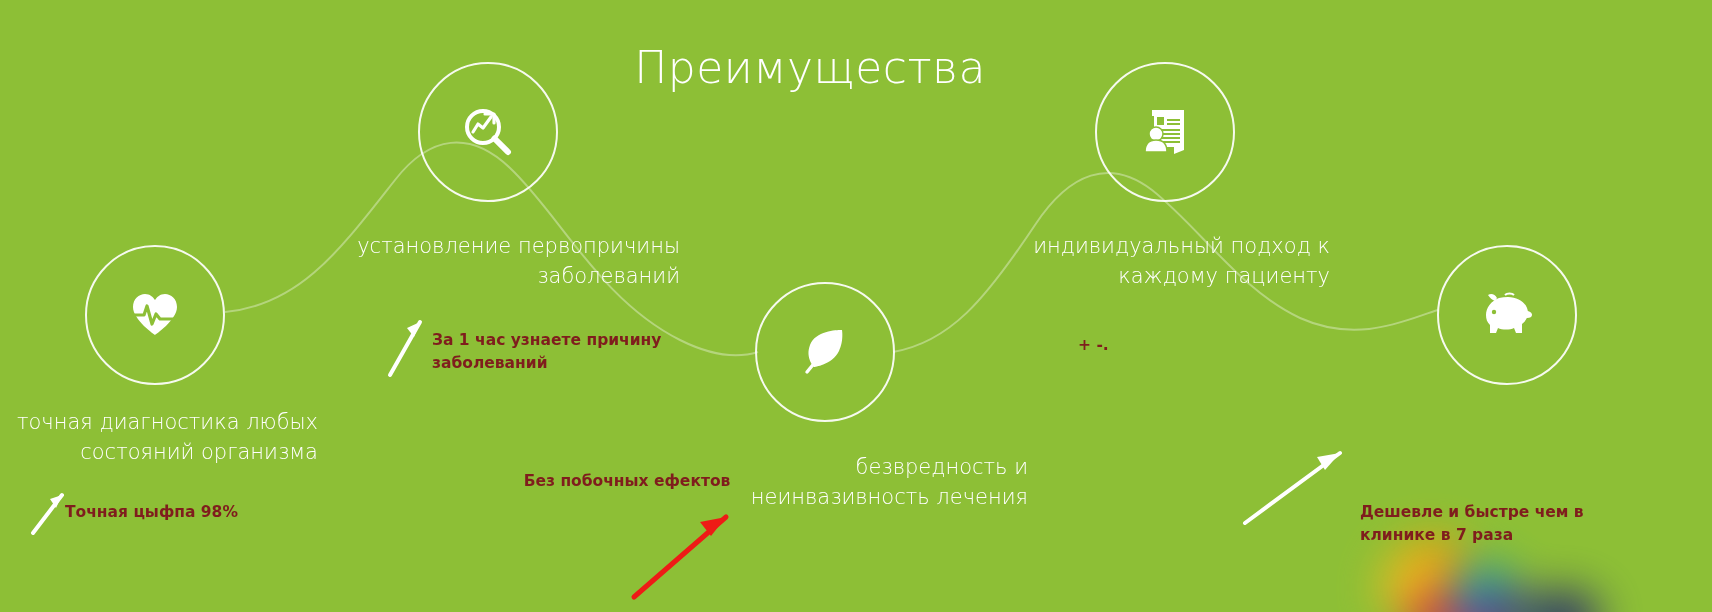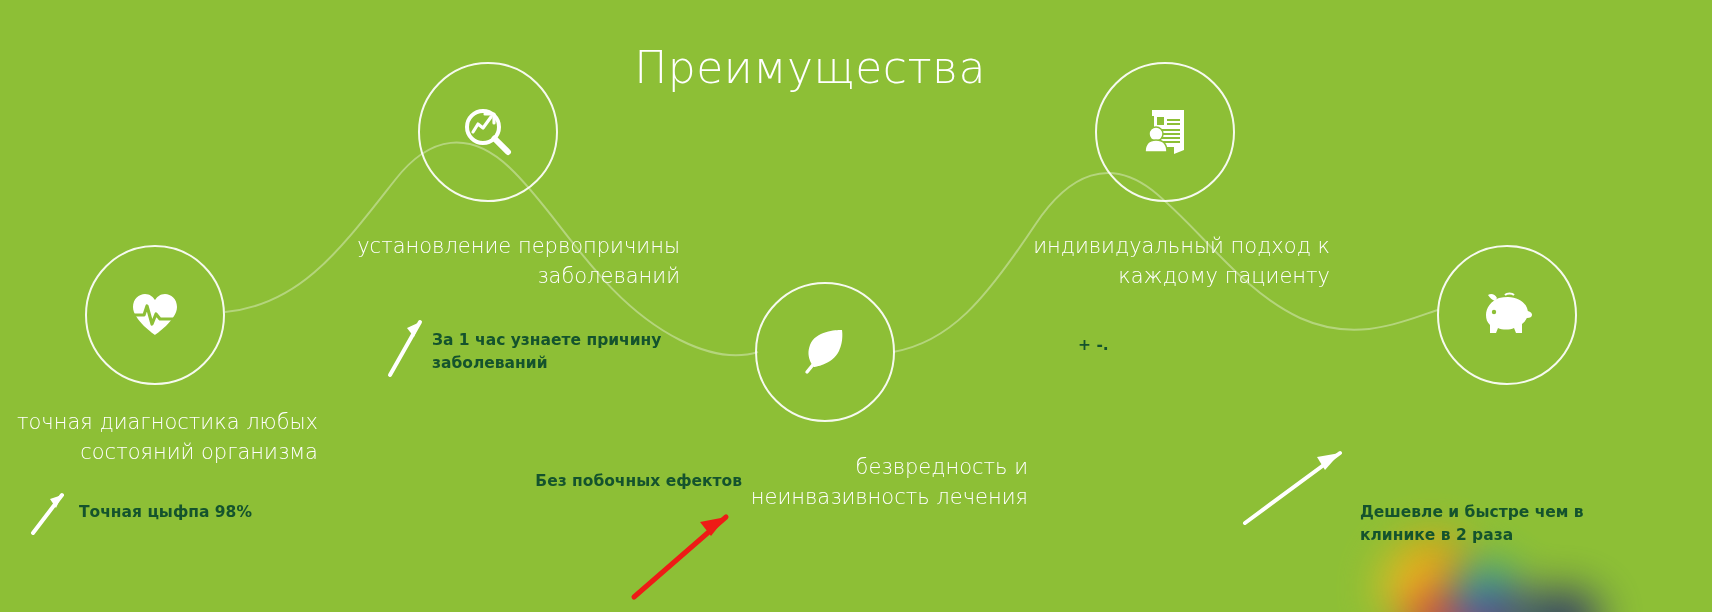--- a/index.html
+++ b/index.html
@@ -99,28 +99,28 @@
   }
   .cap1 { left: -18px;  top: 408px; width: 336px; }
   .cap2 { left: 300px;  top: 232px; width: 380px; }
   .cap3 { left: 690px;  top: 453px; width: 338px; }
   .cap4 { left: 1000px; top: 232px; width: 330px; }
   .cap5 { left: 1330px; top: 405px; width: 365px; }
 
   
   .note {
     position: absolute;
-    color: #14532d;
+    color: #7f1d1d;
     font-size: 15.5px;
     font-weight: 700;
     line-height: 1.5;
   }
-  .note1 { left: 65px;   top: 501px; width: 230px; margin-left: 14px; }
+  .note1 { left: 65px;   top: 501px; width: 230px; }
   .note2 { left: 432px;  top: 329px; width: 240px; }
-  .note3 { left: 512px;  top: 470px; width: 230px; text-align: right; }
+  .note3 { left: 512px;  top: 470px; width: 230px; text-align: center; }
   .note4 { left: 1078px; top: 334px; width: 120px; }
   .note5 { left: 1360px; top: 501px; width: 240px; }
 
   
   .arrows {
     position: absolute;
     left: 0; top: 0;
     width: 1712px;
     height: 612px;
     pointer-events: none;
@@ -218,21 +218,21 @@
 
   <div class="caption cap1">точная диагностика любых состояний организма</div>
   <div class="caption cap2">установление первопричины заболеваний</div>
   <div class="caption cap3">безвредность и неинвазивность лечения</div>
   <div class="caption cap4">индивидуальный подход к каждому пациенту</div>
 
   <div class="note note1">Точная цыфпа 98%</div>
   <div class="note note2">За 1 час узнаете причину заболеваний</div>
   <div class="note note3">Без побочных ефектов</div>
   <div class="note note4">+ -.</div>
-  <div class="note note5">Дешевле и быстре чем в клинике в 2 раза</div>
+  <div class="note note5">Дешевле и быстре чем в клинике в 7 раза</div>
 
   <svg class="arrows" viewBox="0 0 1712 612">
 
     <g>
       <path d="M33 533 L62 495" stroke="#ffffff" stroke-width="4" stroke-linecap="round"></path>
       <path d="M62 495 L50 499 L56 508 Z" fill="#ffffff"></path>
     </g>
 
     <g>
       <path d="M390 375 L420 322" stroke="#ffffff" stroke-width="4" stroke-linecap="round"></path>

